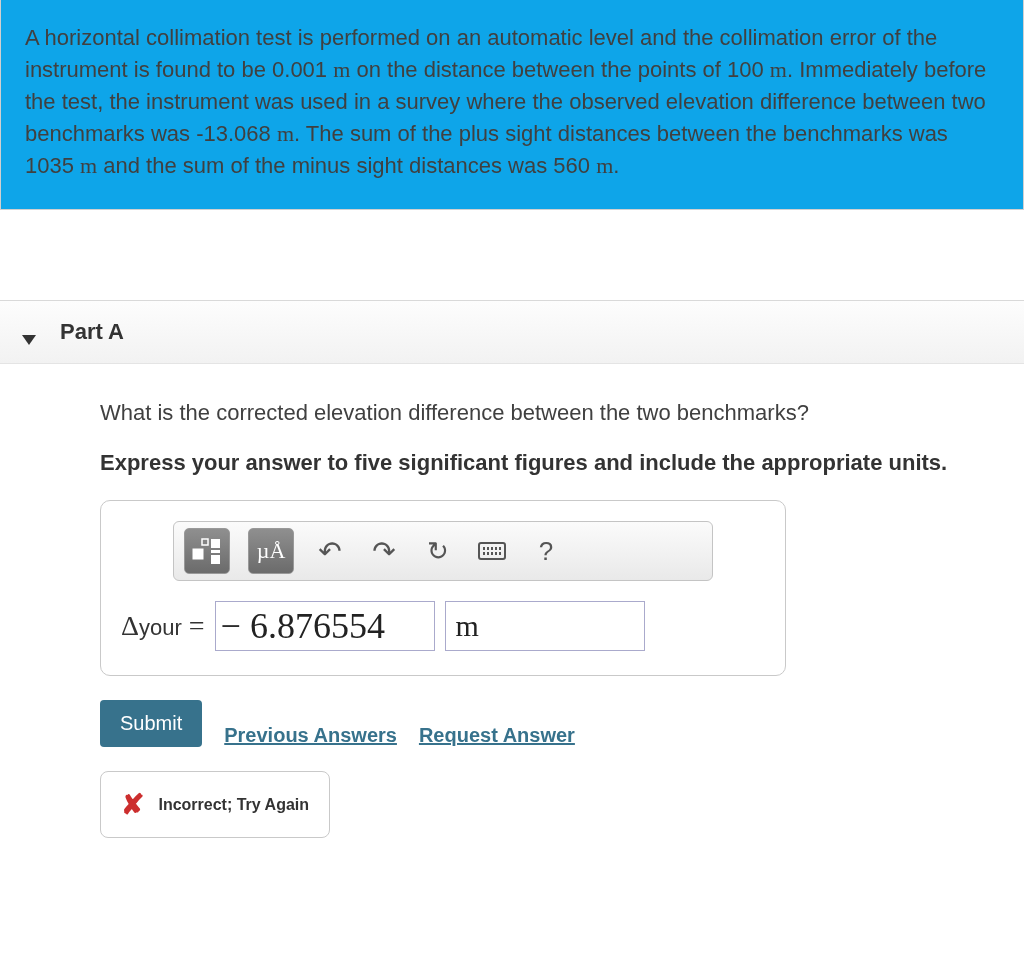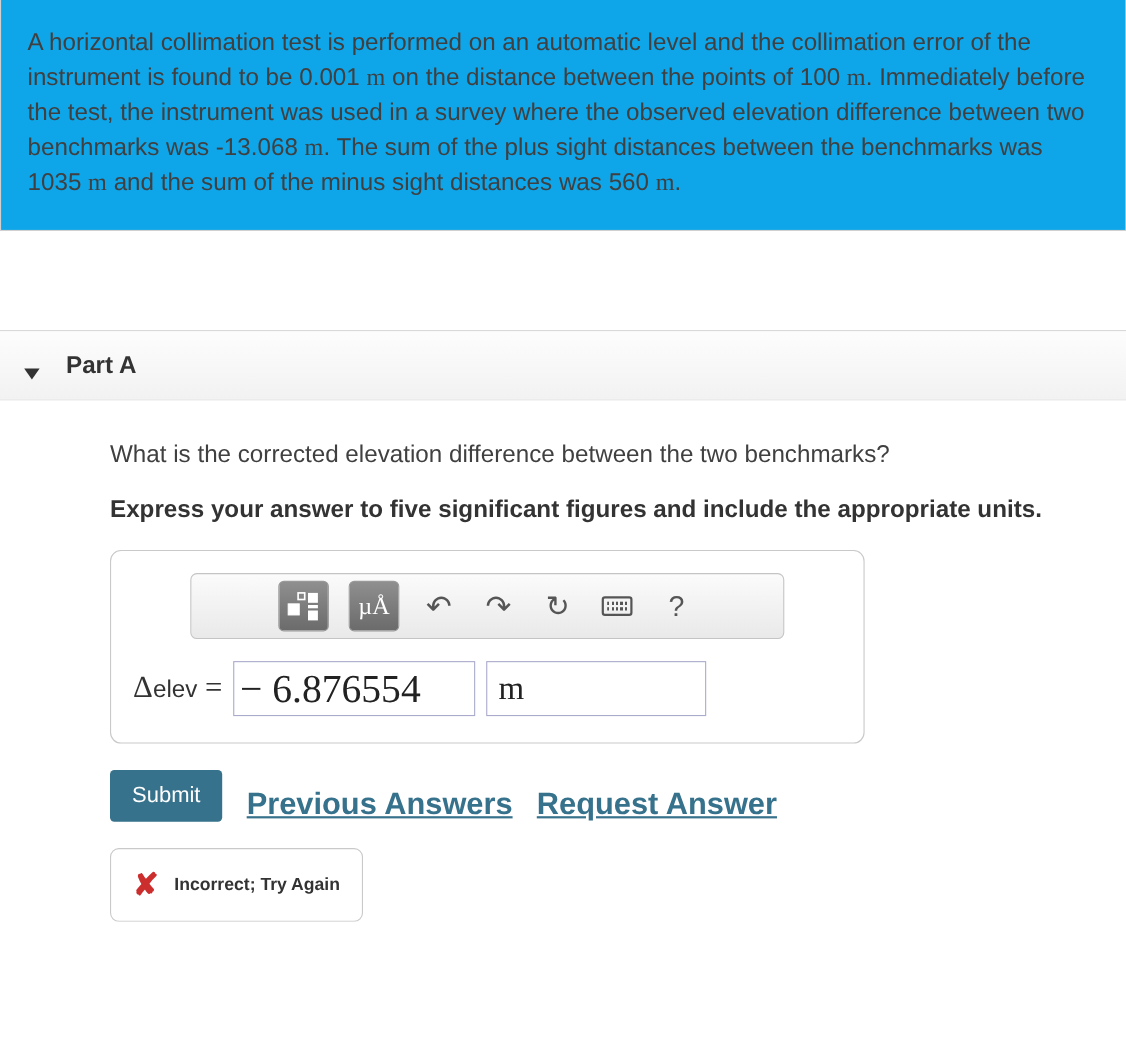--- a/index.html
+++ b/index.html
@@ -6,31 +6,31 @@
 body { font-family:"Helvetica Neue",Helvetica,Arial,sans-serif; background:#fff; width:1024px; color:#333; }
 .problem { background:#0ea5e9; padding:22px 24px 28px; border:1px solid #d0d0d0; border-top:none; line-height:1.45; font-size:22px; color:#404040; }
 .m-unit { font-family:Georgia,serif; }
 .part-header { margin-top:90px; border-top:1px solid #d9d9d9; background:linear-gradient(#fdfdfd,#f2f2f2); padding:18px 22px; border-bottom:1px solid #e4e4e4; display:flex; align-items:flex-end; gap:24px; }
 .caret-down { width:0; height:0; border-left:7px solid transparent; border-right:7px solid transparent; border-top:10px solid #333; }
 .part-title { font-size:22px; font-weight:bold; color:#333; }
 .part-body { padding:36px 0 0 100px; }
 .q { font-size:22px; color:#404040; margin-bottom:24px; }
 .instr { font-size:22px; font-weight:bold; color:#333; margin-bottom:24px; }
 .answer-box { border:1px solid #c9c9c9; border-radius:10px; padding:20px 20px 24px; width:686px; }
-.toolbar { background:linear-gradient(#fbfbfb,#e9e9e9); border:1px solid #c4c4c4; border-radius:6px; padding:8px 10px; display:flex; align-items:center; gap:18px; margin:0 auto 20px; width:540px; height:60px;justify-content:center; }
+.toolbar { background:linear-gradient(#fbfbfb,#e9e9e9); border:1px solid #c4c4c4; border-radius:6px; padding:8px 10px; display:flex; align-items:center; gap:18px; margin:0 auto 20px; width:540px; height:60px; }
 .tbtn { width:46px; height:46px; border:1px solid #999; border-radius:5px; background:linear-gradient(#8f8f8f,#6b6b6b); display:flex; align-items:center; justify-content:center; cursor:pointer; color:#fff; }
 .tbtn-plain { width:36px; height:36px; display:flex; align-items:center; justify-content:center; cursor:pointer; color:#555; font-size:24px; }
 .answer-row { display:flex; align-items:center; gap:10px; }
 .delta-lbl { font-family:Georgia,serif; font-size:28px; color:#333; }
 .delta-lbl .sub { font-size:22px; font-family:"Helvetica Neue",Helvetica,Arial,sans-serif; }
 .val-input { width:220px; height:50px; border:1px solid #aac; font-family:Georgia,serif; font-size:36px; padding:4px 5px; color:#222; }
 .unit-input { width:200px; height:50px; border:1px solid #aac; font-family:Georgia,serif; font-size:30px; padding:4px 10px; color:#222; }
 .action-row { display:flex; align-items:flex-end; gap:22px; margin-top:24px; }
 .submit-btn { background:#37728c; color:#fff; border:none; border-radius:4px; padding:12px 20px; font-size:20px; cursor:pointer; }
-.linkish { color:#37728c; font-weight:bold; font-size:28px; text-decoration:underline; cursor:pointer; }
+.linkish { color:#37728c; font-weight:bold; font-size:20px; text-decoration:underline; cursor:pointer; }
 .feedback { margin-top:24px; border:1px solid #c9c9c9; border-radius:8px; padding:16px 20px; display:inline-flex; align-items:center; gap:14px; }
 .x-icon { color:#cc2e2e; font-size:28px; font-weight:bold; }
 .fb-text { font-size:16px; font-weight:bold; color:#333; }
 .tmpl-icon svg { display:block; }
 .small-kbd { width:28px; height:18px; border:2px solid #555; border-radius:3px; position:relative; }
 .small-kbd::before { content:""; position:absolute; left:3px; top:3px; right:3px; height:3px; background:repeating-linear-gradient(90deg,#555 0 2px,transparent 2px 4px); }
 .small-kbd::after { content:""; position:absolute; left:3px; top:8px; right:3px; height:3px; background:repeating-linear-gradient(90deg,#555 0 2px,transparent 2px 4px); }
 </style>
 </head>
 <body>
@@ -63,21 +63,21 @@
       <div class="tbtn-plain" style="font-size:28px;">↶</div>
       <div class="tbtn-plain" style="font-size:28px;">↷</div>
       <div class="tbtn-plain" style="font-size:26px;">↻</div>
       <div class="tbtn-plain">
           <div class="small-kbd"></div>
         </div>
       <div class="tbtn-plain" style="font-size:26px;">?</div>
     </div>
 
     <div class="answer-row">
-      <span class="delta-lbl"><span>Δ</span><span class="sub">elev</span><span> = </span></span>
+      <span class="delta-lbl"><span>Δ</span><span class="sub">your</span><span> = </span></span>
       <input class="val-input" value="− 6.876554" style="">
       <input class="unit-input" value="m" style="">
     </div>
   </div>
 
   <div class="action-row">
     <button class="submit-btn">Submit</button>
     <span class="linkish">Previous Answers</span>
     <span class="linkish">Request Answer</span>
   </div>

